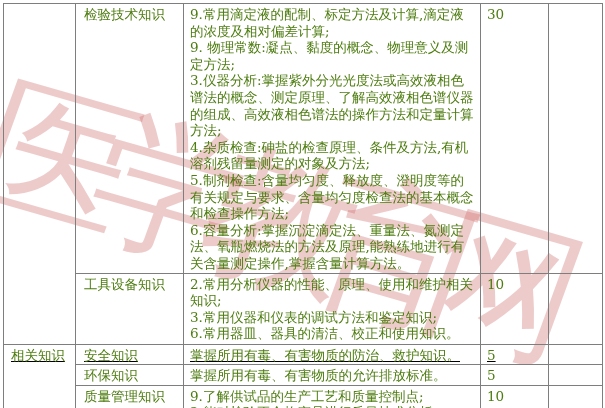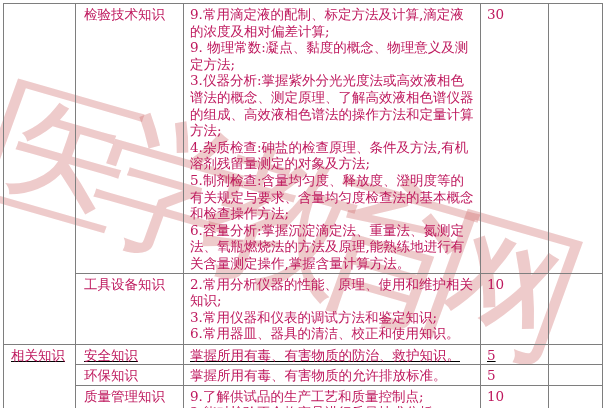--- a/index.html
+++ b/index.html
@@ -40,21 +40,21 @@
     top: 3px;
     z-index: 1;
     width: 599px;
     border-collapse: collapse;
     table-layout: fixed;
     background: transparent;
   }
   #doc-table td {
     border: 1px solid #7e7e7e;
     vertical-align: top;
-    color: #be185d;
+    color: #4d7c0f;
     font-size: 13.5px;
     line-height: 16.6px;
     overflow: hidden;
   }
   .col-category { width: 72px; }
   .col-topic    { width: 108px; }
   .col-content  { width: 297px; }
   .col-score    { width: 68px; }
   .col-blank    { width: 54px; }
 

